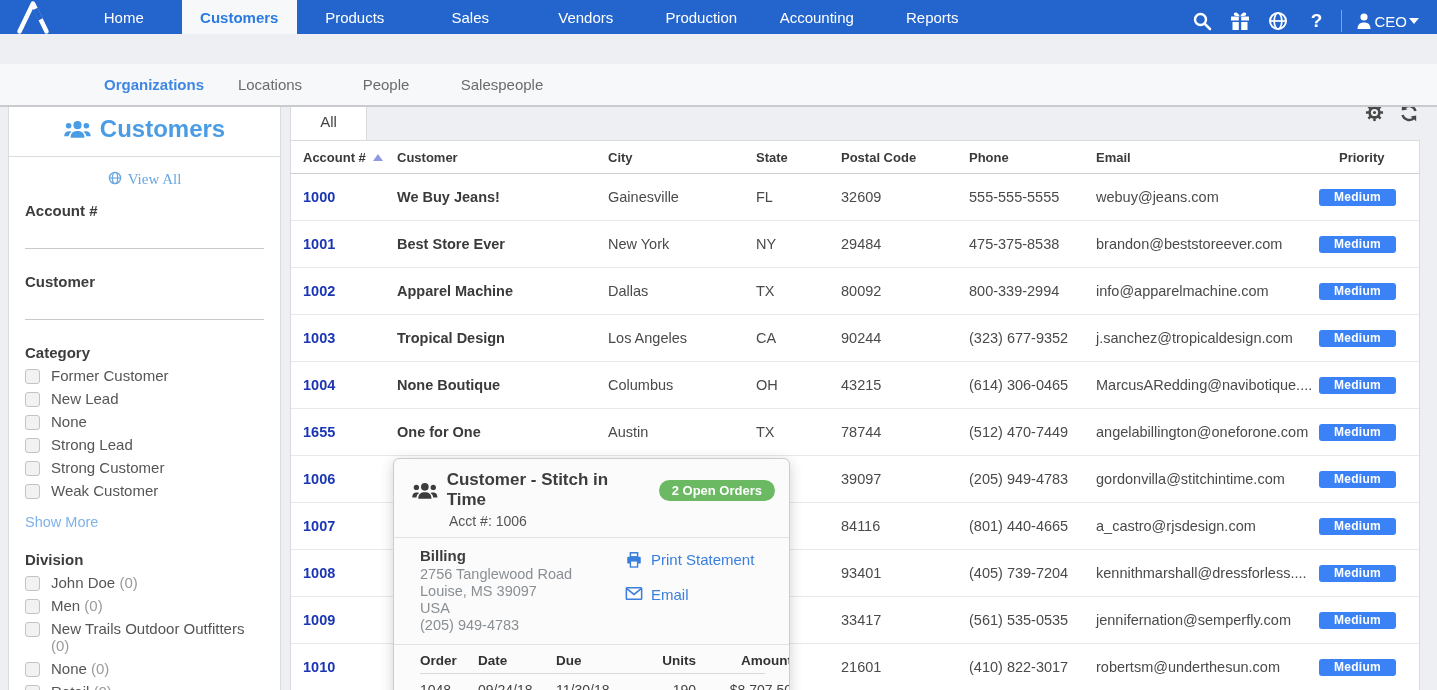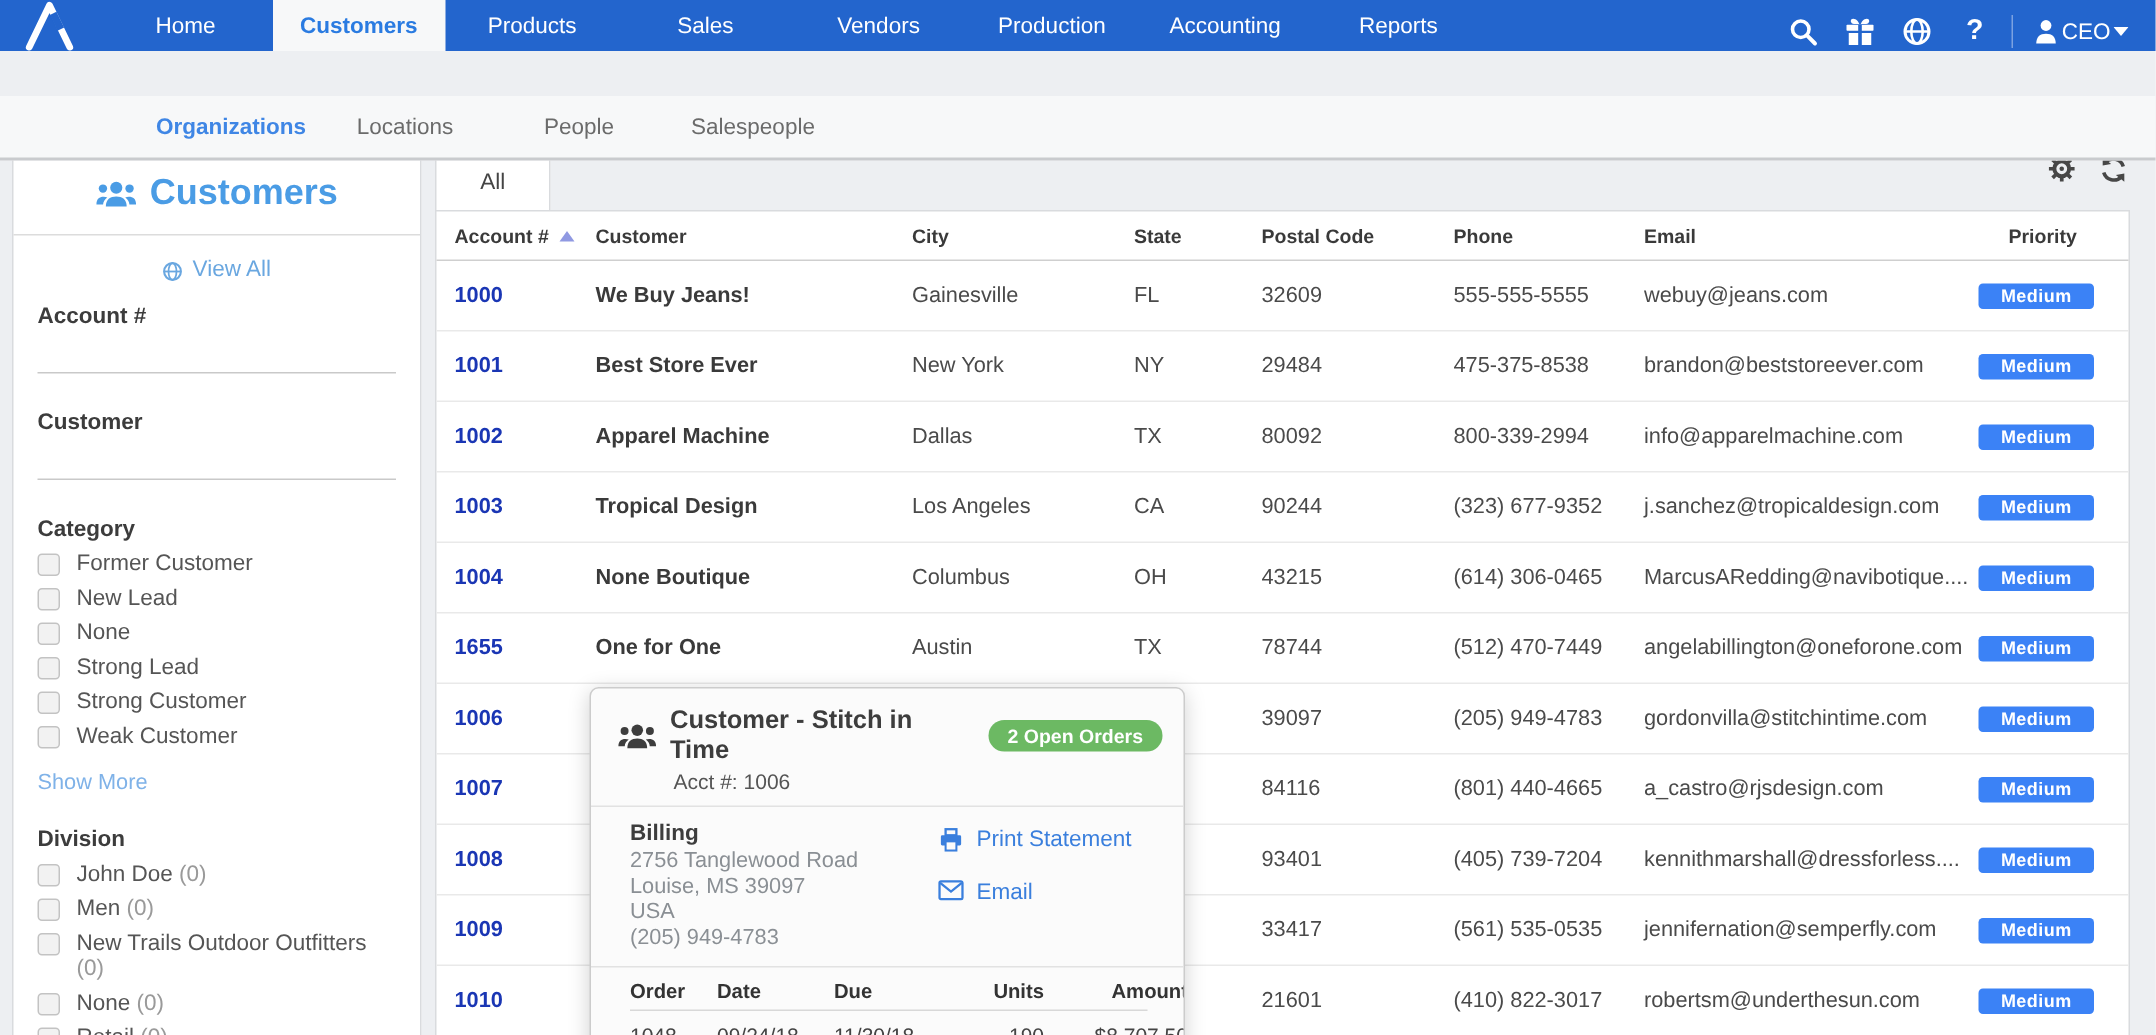--- a/index.html
+++ b/index.html
@@ -30,22 +30,22 @@
                  font-size:15px; color:#6b6b6b; cursor:pointer; }
   .subnav-item.active { color:#3f86e5; font-weight:bold; }
 
   
   .sidebar { position:absolute; left:8px; top:98px; width:273px; height:600px;
              background:#fff; border:1px solid #d9dbde; border-top:3px solid #3e86dd; }
   .sb-title { display:flex; align-items:center; justify-content:center; gap:9px;
               color:#4a9ce5; font-size:24px; font-weight:bold; padding:14px 0 13px; }
   .sb-hr { border:none; border-top:1px solid #dcdcdc; }
   .sb-body { padding:10px 16px 0 16px; }
-  .view-all { display:flex; align-items:flex-end; justify-content:center; gap:6px;
-              color:#6aa7e0; font-size:15px; margin:4px 0 14px; cursor:pointer; }
+  .view-all { display:flex; align-items:flex-start; justify-content:center; gap:6px;
+              color:#6aa7e0; font-size:15px; margin:4px 0 14px; cursor:pointer;font-family:Liberation Serif, serif; }
   .sb-label { font-size:15px; font-weight:bold; color:#3c3c3c; }
   .sb-input { display:block; width:100%; border:none; border-bottom:1px solid #c9c9c9;
               background:transparent; height:30px; margin-bottom:24px; font-size:14px;
               outline:none; }
   .sb-section { margin-top:6px; }
   .cb-row { display:flex; align-items:flex-start; gap:11px; margin-top:6px;
             font-size:15px; color:#555; cursor:pointer; }
   .cb { flex:0 0 15px; width:15px; height:15px; background:#f2f2f2;
         border:1px solid #c3c3c3; border-radius:3px; margin-top:2px; }
   .cb-count { color:#9a9a9a; }

